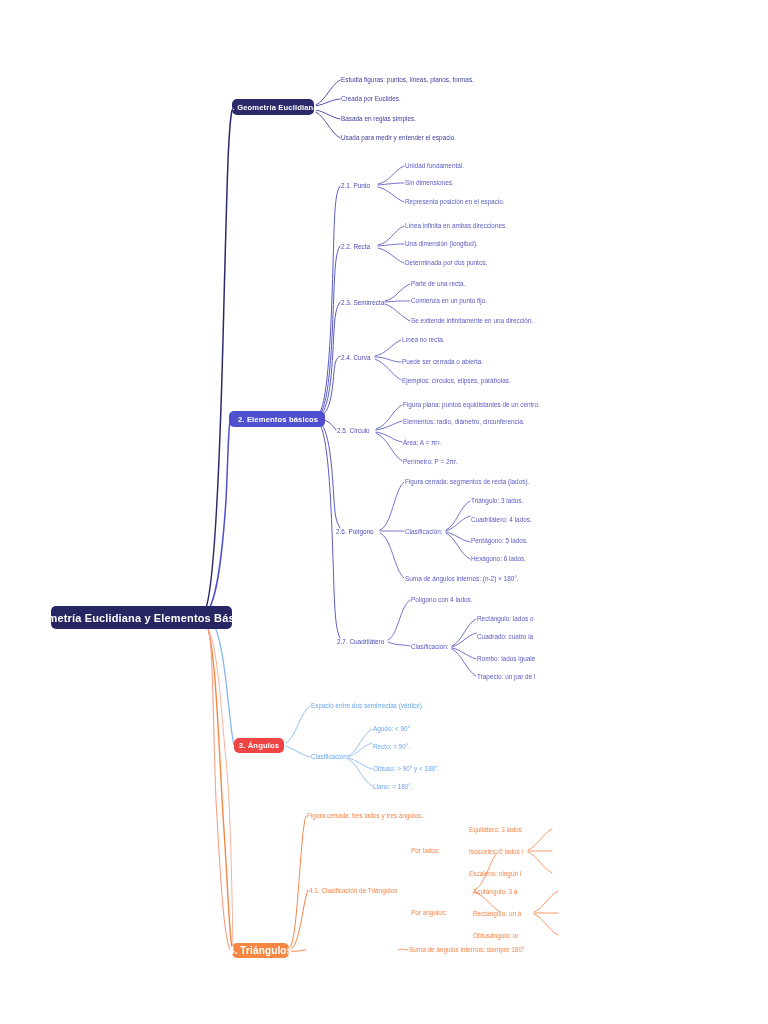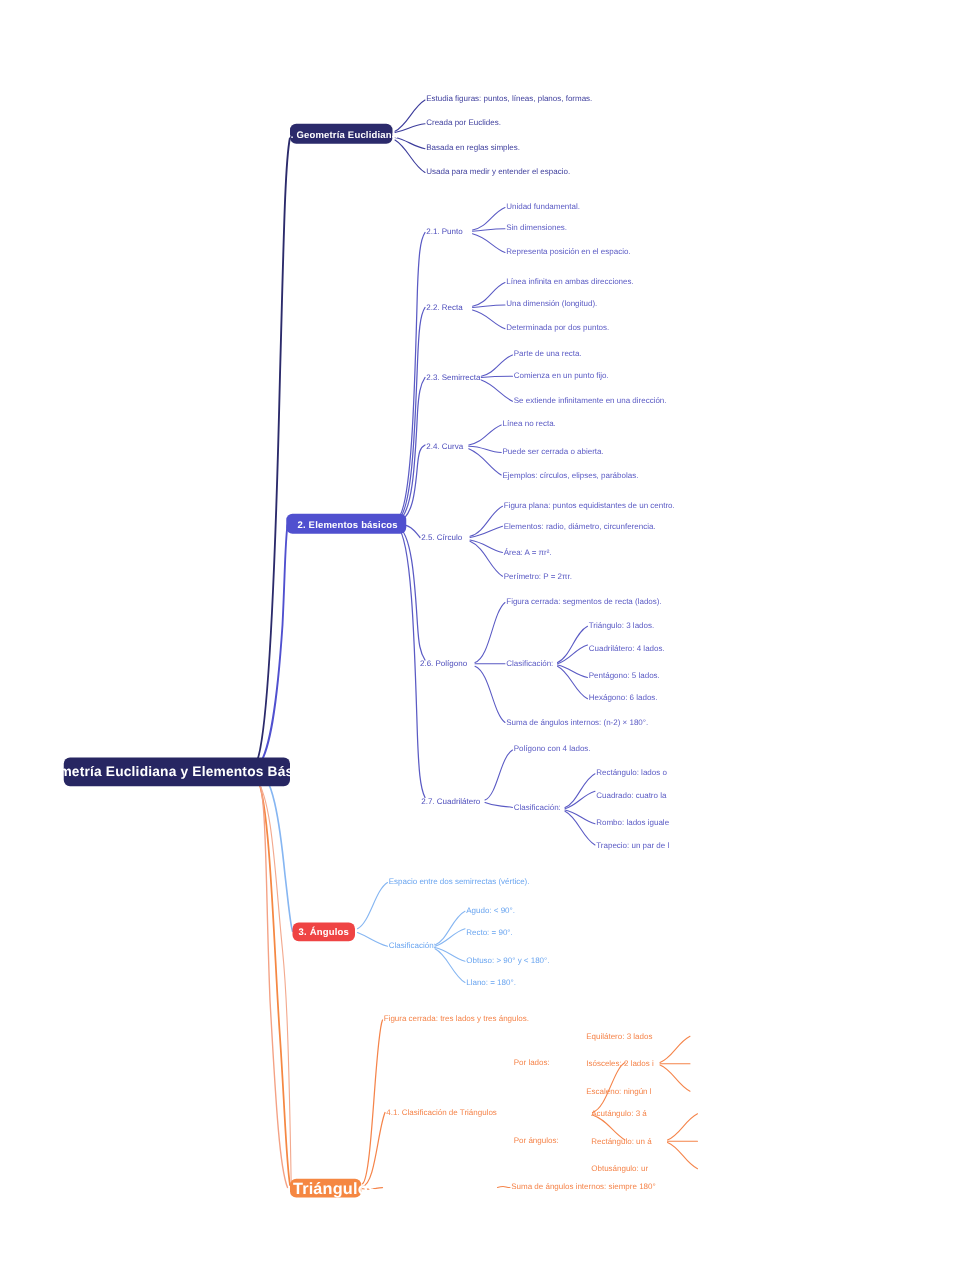--- a/index.html
+++ b/index.html
@@ -51,21 +51,21 @@
   }
   .pill.b3{
     background:#ef4444;
     font-size:7.6px;
     height:15px;
     left:234px;top:738px;width:50px;
     justify-content:center;
   }
   .pill.b4{
     background:#f58742;
-    font-size:13px;
+    font-size:10px;
     height:15px;
     left:232px;top:943px;width:57px;
     justify-content:center;
     text-align:center;
   }
 
   
   .txt{
     font-size:6.4px;
     line-height:9px;

